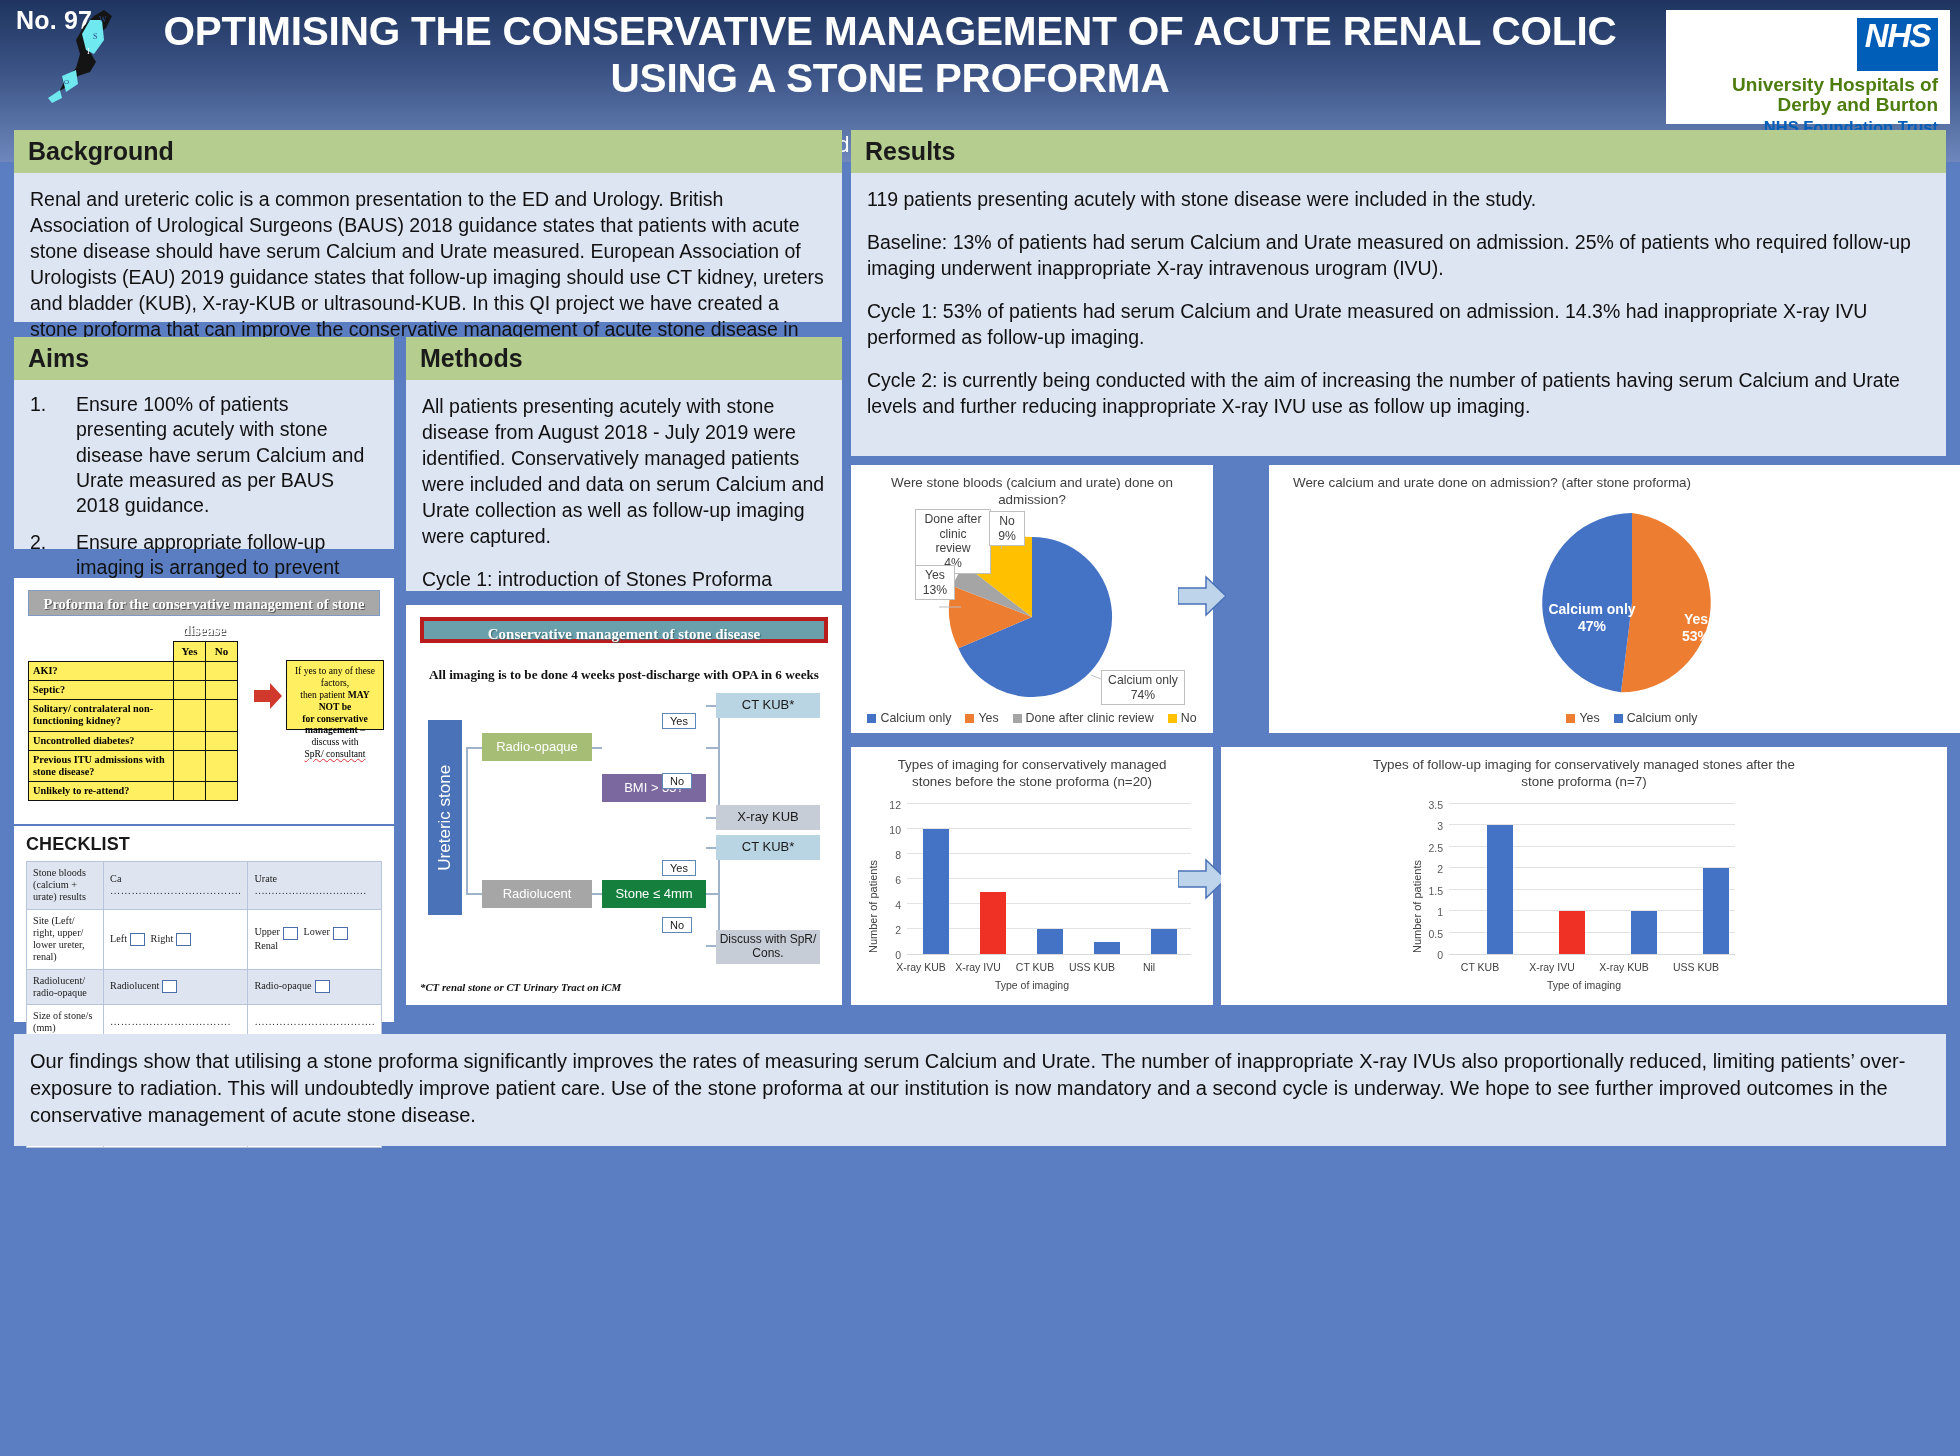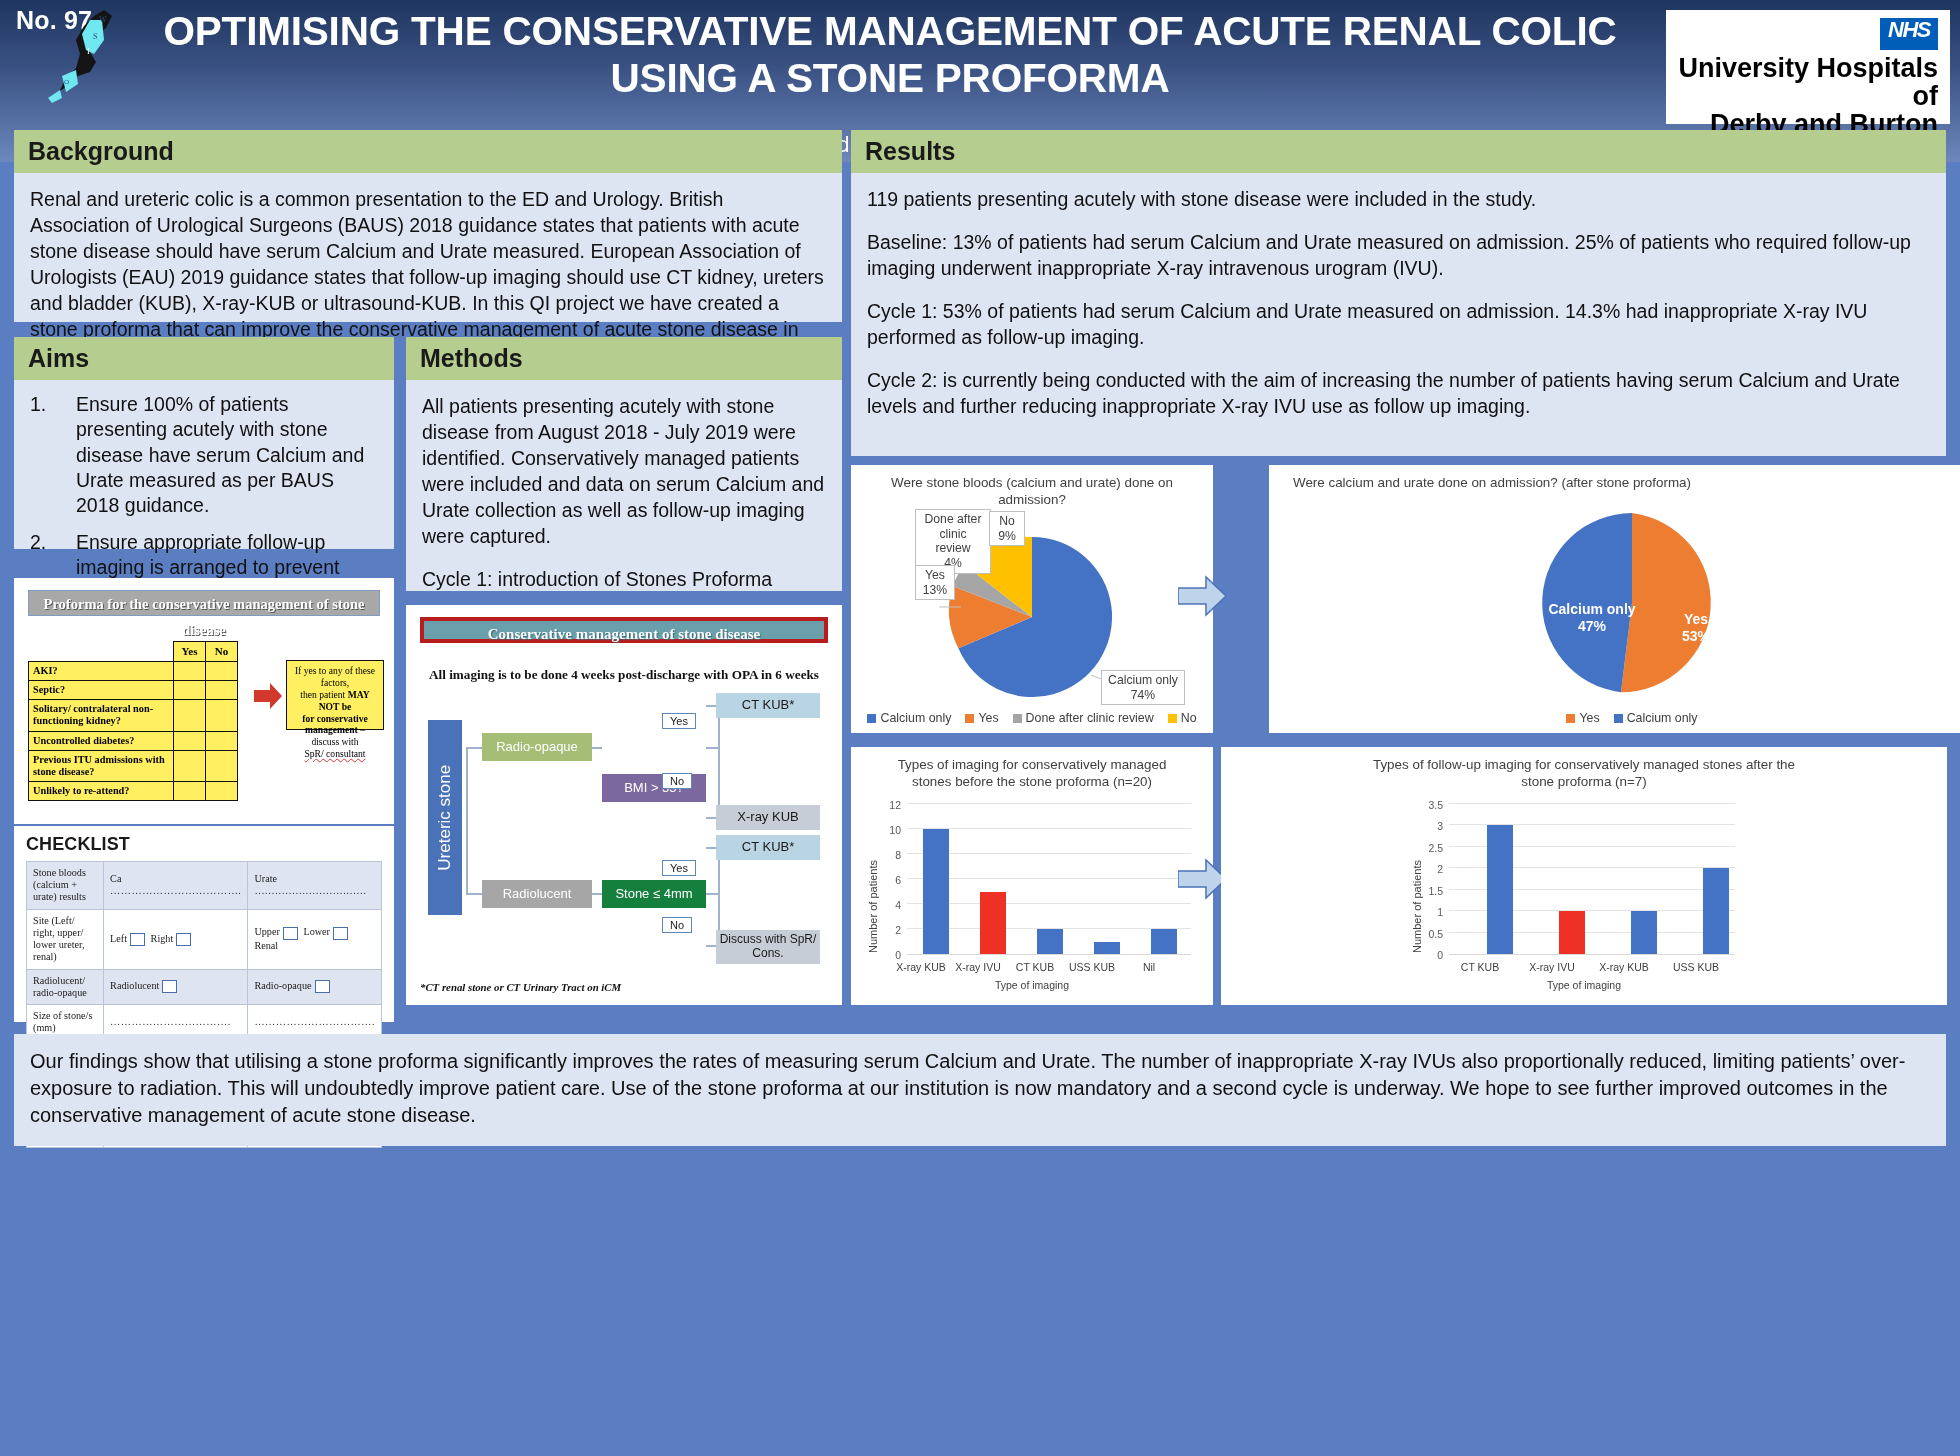--- a/index.html
+++ b/index.html
@@ -35,25 +35,25 @@
     color: #ffffff; font-size: 21.5px; font-weight: 400;
     margin-top: 31px; letter-spacing: .1px;
   }
   .nhs-logo {
     position: absolute; right: 10px; top: 10px;
     width: 284px; height: 114px; background: #ffffff;
     padding: 8px 12px 6px 12px; text-align: right;
   }
   .nhs-mark {
     display: inline-block; background: #005EB8; color: #ffffff;
-    font-size: 22px; font-weight: 700; font-style: italic;
-    padding: 0 8px 8px 8px; line-height: 1.07; letter-spacing: -1.5px;
+    font-size: 33px; font-weight: 700; font-style: italic;
+    padding: 0 8px 18px 8px; line-height: 1.07; letter-spacing: -1.5px;
   }
   .nhs-l1, .nhs-l2 {
-    color: #000000; font-size: 27px; font-weight: 700; line-height: 1.05;
+    color: #4d7c0f; font-size: 19px; font-weight: 700; line-height: 1.05;
   }
   .nhs-l1 { margin-top: 4px; }
   .nhs-l3 { color: #005EB8; font-size: 16.5px; font-weight: 700; margin-top: 3px; }
 
   
   .panel { position: absolute; background: #dde4f2; }
   .panel-head {
     background: #b5cd8e; color: #1a1a1a;
     font-size: 25px; font-weight: 700;
     padding: 7px 0 7px 14px;

